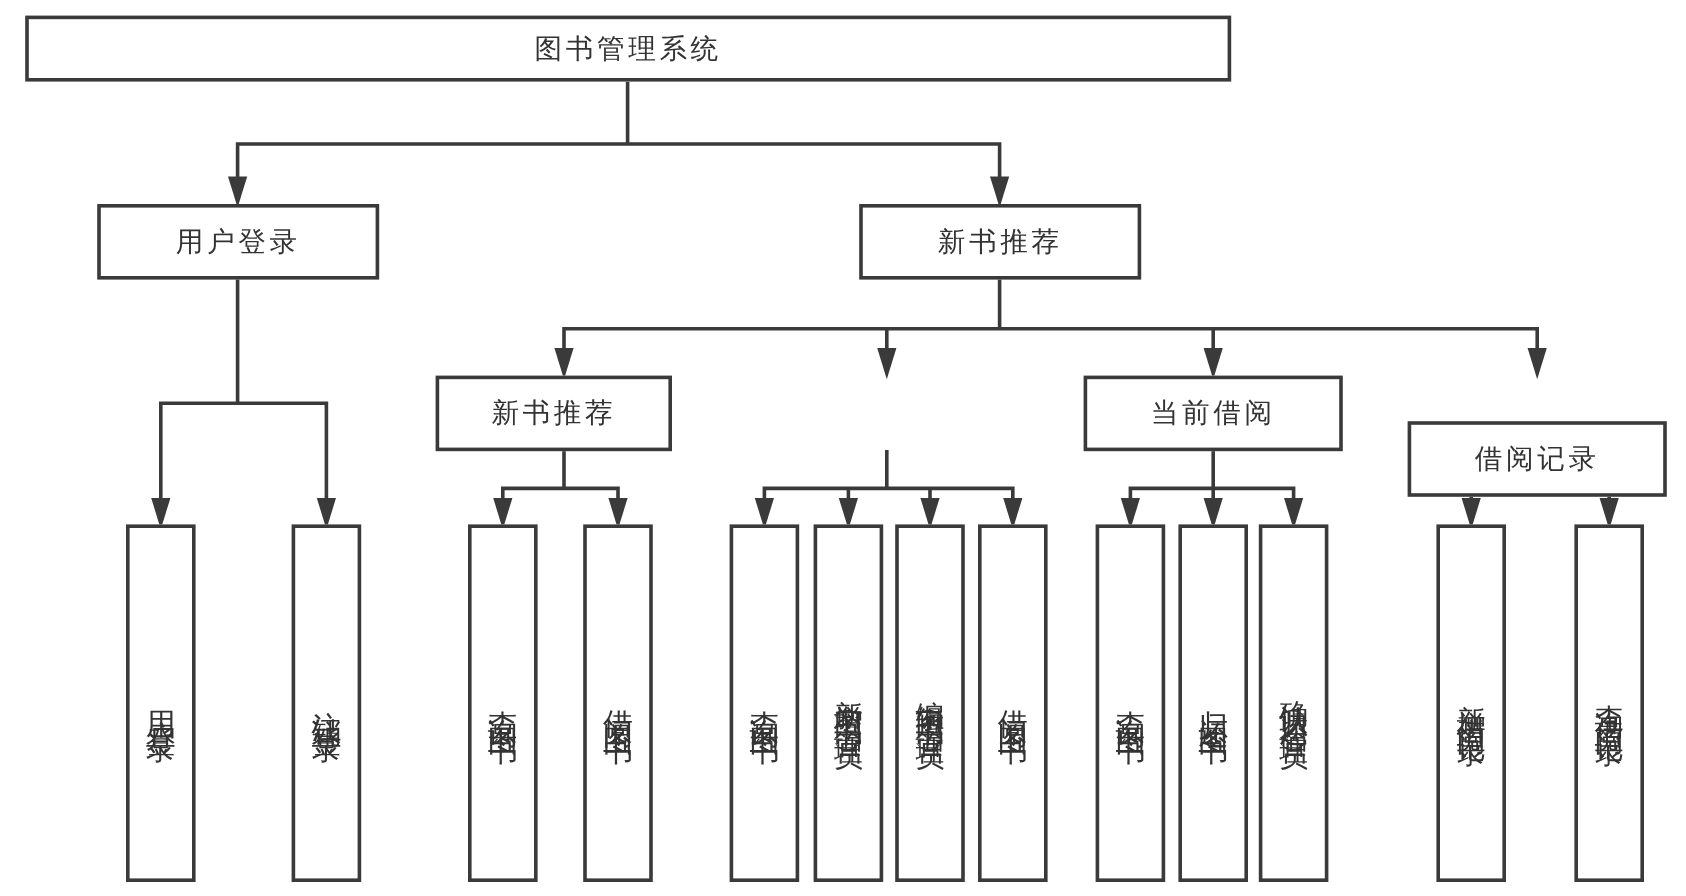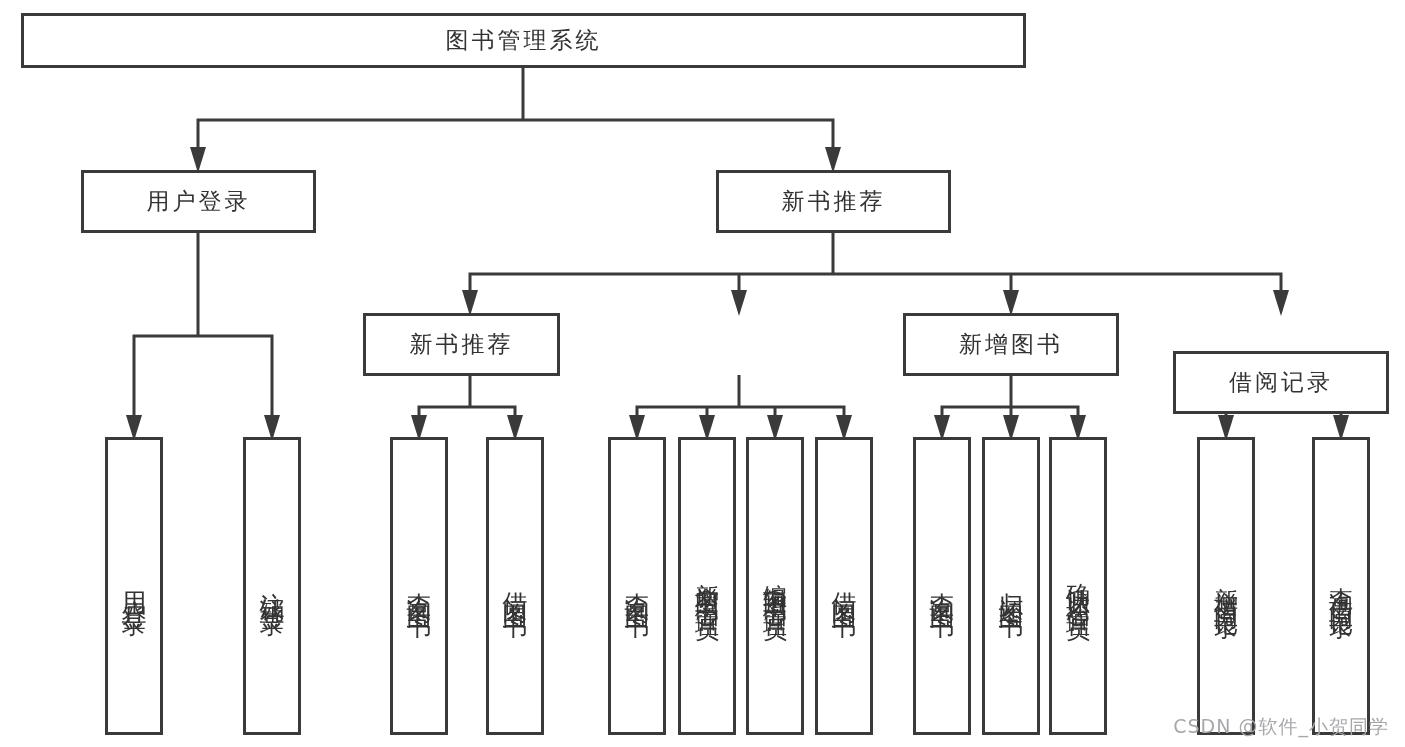--- a/index.html
+++ b/index.html
@@ -122,21 +122,21 @@
     <span class="lbl">用户登录</span>
   </div>
   <div class="node" style="left:716px;top:170px;width:235px;height:63px;">
     <span class="lbl">新书推荐</span>
   </div>
 
   <div class="node" style="left:363px;top:313px;width:197px;height:63px;">
     <span class="lbl">新书推荐</span>
   </div>
   <div class="node" style="left:903px;top:313px;width:216px;height:63px;">
-    <span class="lbl">新增图书</span>
+    <span class="lbl">当前借阅</span>
   </div>
   <div class="node" style="left:1173px;top:316px;width:216px;height:63px;margin-top:35px;">
     <span class="lbl">借阅记录</span>
   </div>
 
   <div class="leaf" style="left:105px;top:437px;">
     <span class="vlbl">用户登录</span>
   </div>
   <div class="leaf" style="left:243px;top:437px;">
     <span class="vlbl">注销登录</span>
@@ -168,14 +168,13 @@
   <div class="leaf" style="left:1049px;top:437px;">
     <span class="vlbl long">确认归还（管理员）</span>
   </div>
   <div class="leaf" style="left:1197px;top:437px;">
     <span class="vlbl mid">新增借阅记录</span>
   </div>
   <div class="leaf" style="left:1312px;top:437px;">
     <span class="vlbl mid">查询借阅记录</span>
   </div>
 
-  <div class="watermark">CSDN @软件_小贺同学</div>
 </div>
 
 </body></html>

